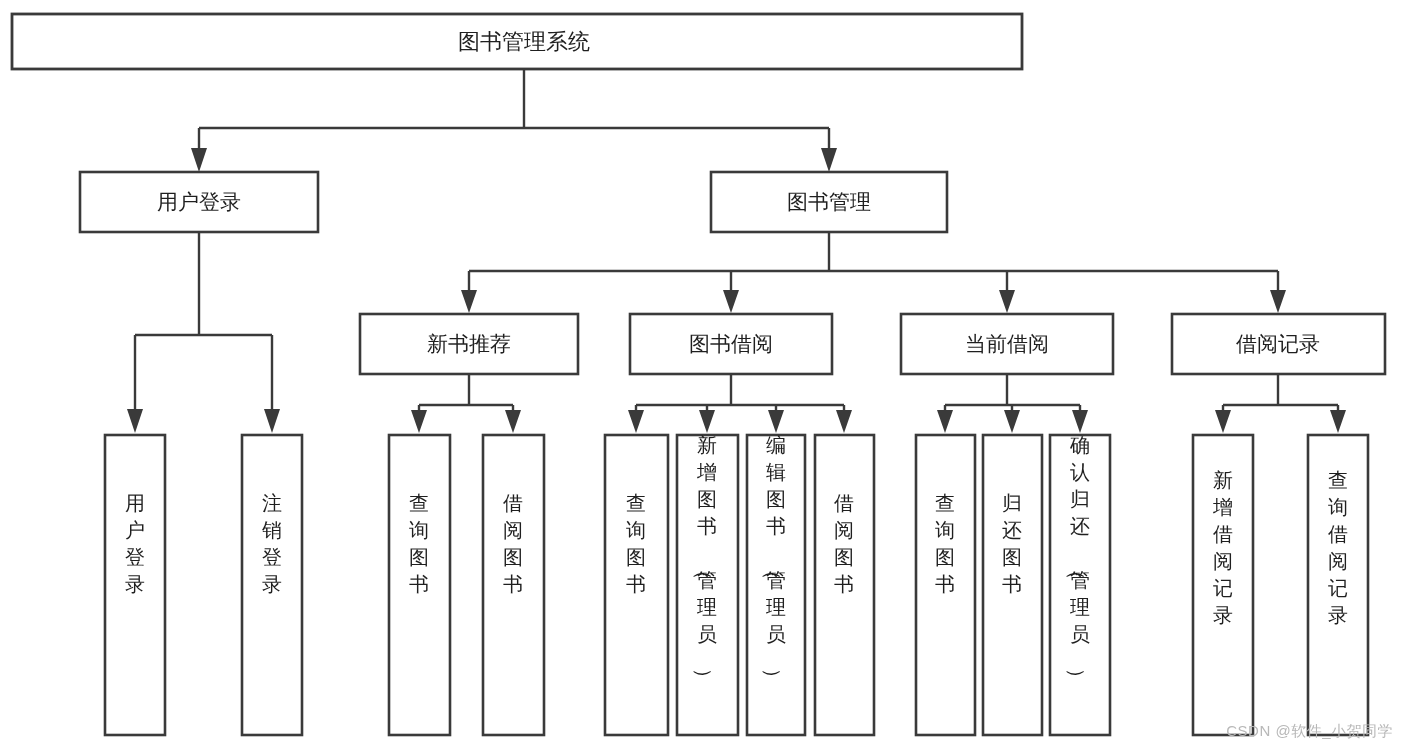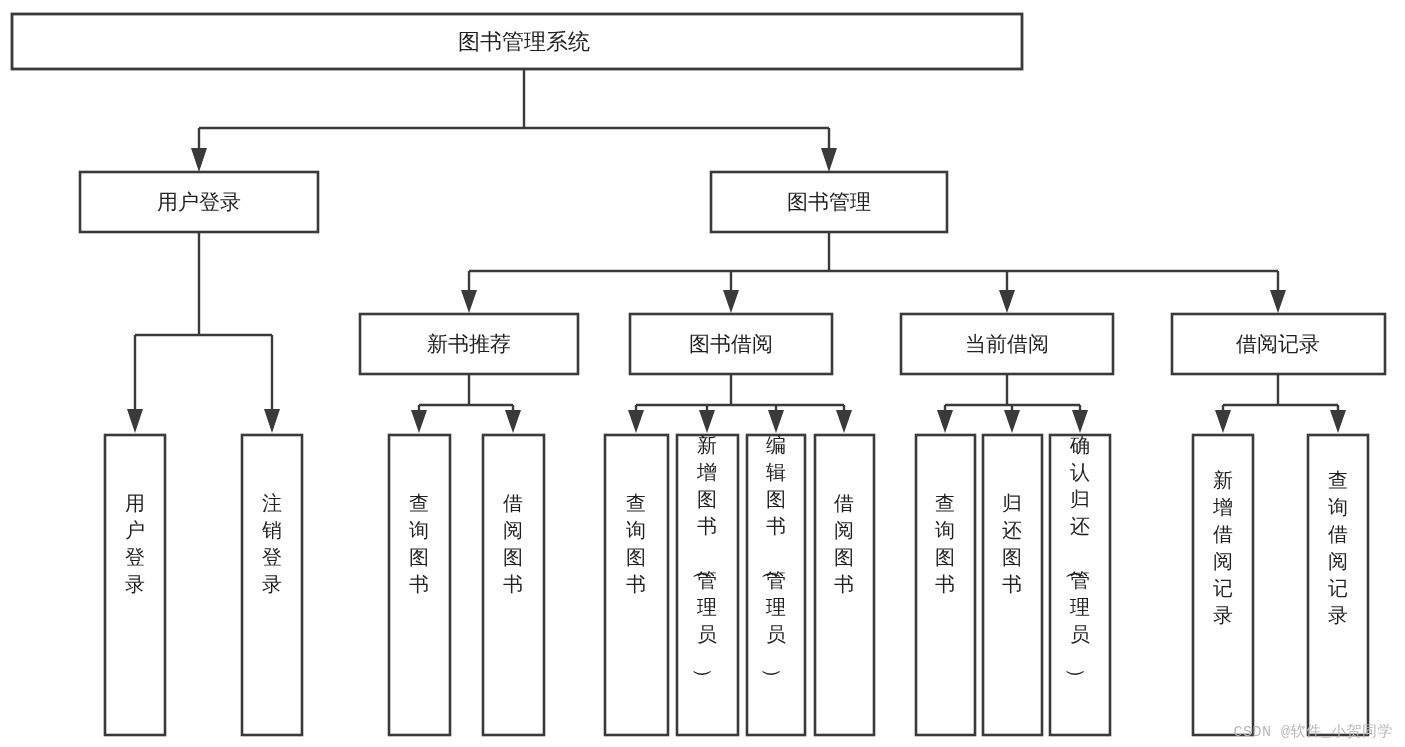--- a/index.html
+++ b/index.html
@@ -60,21 +60,21 @@
   .leaf-label {
     font-family: "DejaVu Sans", "Liberation Sans", sans-serif;
     fill: #1f1f1f;
     font-size: 20px;
     text-anchor: middle;
   }
   .watermark {
     position: absolute;
     right: 12px;
     bottom: 6px;
-    font-family: Liberation Mono, monospace;
+    font-family: Liberation Sans, sans-serif;
     font-size: 15px;
     color: #b8b8b8;
     white-space: nowrap;
     letter-spacing: 0.5px;
     user-select: none;
   }
 </style>
 </head>
 <body>
 

